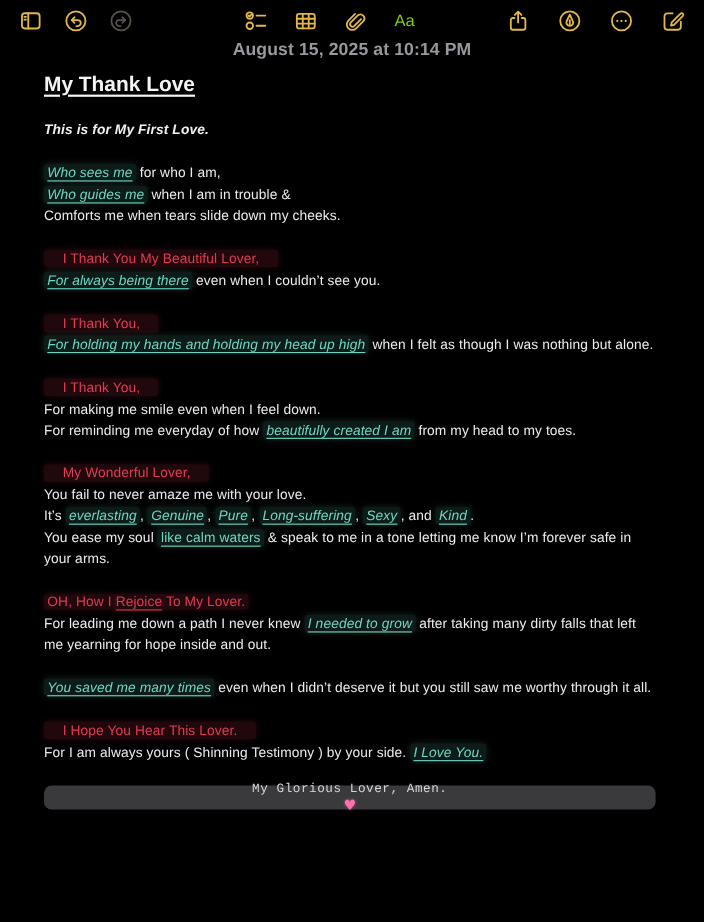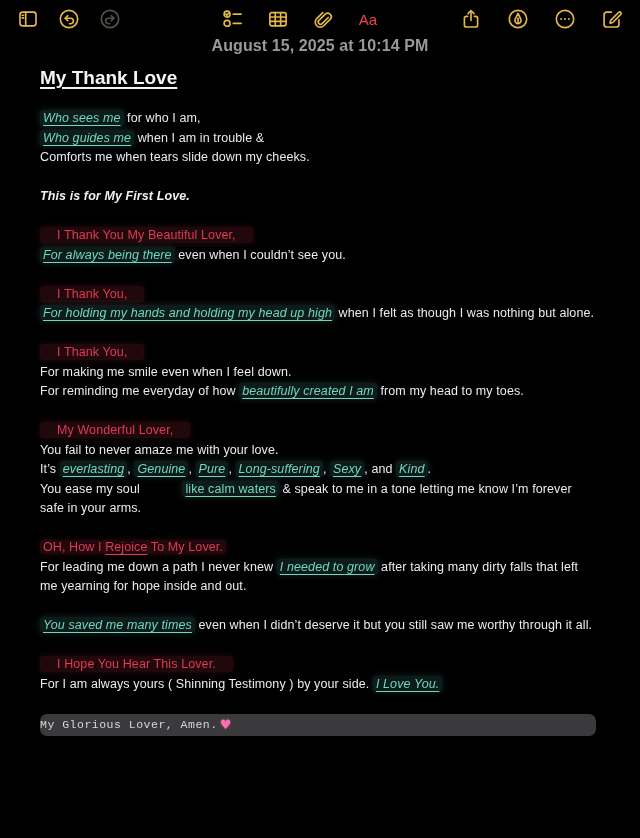--- a/index.html
+++ b/index.html
@@ -24,21 +24,21 @@
   .spacer2{flex:1;}
   .tb-btn{
     background:none;border:none;padding:0;margin:0;cursor:pointer;
     color:var(--accent,#e3b848);
     display:flex;align-items:center;justify-content:center;
     width:24px;height:24px;
   }
   .tb-btn svg{display:block;}
   .tb-btn.disabled{color:var(--disabled,#57524a);}
   .aa-label{
-    font-size:15px;font-weight:400;color:#ef4444;letter-spacing:0;
+    font-size:15px;font-weight:400;color:#84cc16;letter-spacing:0;
     font-family:"Liberation Sans",sans-serif;
   }
   
   .date-line{
     text-align:center;
     font-size:16px;
     color:var(--date,#98989e);
     margin-top:5px;
     letter-spacing:.1px;
     font-weight:bold;
@@ -68,42 +68,43 @@
     font-style:italic;
     background:var(--link-bg,rgba(111,214,194,0.13));
     text-decoration:underline;
     text-decoration-thickness:1px;
     text-underline-offset:2.5px;
     border-radius:3px;
     padding:1px 3px;
     box-shadow:0 0 7px rgba(111,214,194,0.18);
     cursor:pointer;
   }
-  .seg-upright{font-style:normal;margin-left:39px;}
+  .seg-upright{font-style:normal;}
   .seg-red{
     color:var(--red,#e23a55);
     background:var(--red-bg,rgba(226,58,85,0.14));
     box-shadow:0 0 7px rgba(226,58,85,0.16);
   }
   .line .seg-red:first-child{border-radius:3px 0 0 3px;padding-left:3px;}
   .line .seg-red:last-child{border-radius:0 3px 3px 0;padding-right:3px;}
   .line .seg-red:only-child{border-radius:3px;padding:1px 17px;}
   .seg-red-u{
     text-decoration:underline;
     text-decoration-thickness:1px;
     text-underline-offset:2.5px;
   }
   
   .footer-box{
     margin:19.5px 0 0 0;
     height:22px;
     background:var(--footer-bg,#3a3a3c);
     border-radius:7px;
-    display:flex;align-items:center;justify-content:flex-start;
+    display:flex;align-items:center;justify-content:center;
     gap:2px;
+    flex-direction:column;
   }
   .footer-text{
     font-family:"Liberation Mono","DejaVu Sans Mono",monospace;
     font-size:11.5px;
     color:var(--footer-text,#d6d6da);
     letter-spacing:.5px;
   }
   .heart{
     font-size:13px;
     color:var(--heart,#ff6fae);
@@ -203,26 +204,26 @@
         </button>
       </div>
   </div>
 
   <div class="date-line">August 15, 2025 at 10:14 PM</div>
 
   <div class="note-body">
     <div class="note-title">My Thank Love</div>
     <div id="blocks-root">
         <div class="block">
+          <div class="line"><span class="seg-intro">This is for My First Love.</span></div>
+        </div>
+        <div class="block">
           <div class="line"><span class="seg-link">Who sees me</span><span class="seg-plain"> for who I am,</span></div>
           <div class="line"><span class="seg-link">Who guides me</span><span class="seg-plain"> when I am in trouble &amp;</span></div>
           <div class="line"><span class="seg-plain">Comforts me when tears slide down my cheeks.</span></div>
-        </div>
-        <div class="block">
-          <div class="line"><span class="seg-intro">This is for My First Love.</span></div>
         </div>
         <div class="block">
           <div class="line"><span class="seg-red">I Thank You My Beautiful Lover,</span></div>
           <div class="line"><span class="seg-link">For always being there</span><span class="seg-plain"> even when I couldn’t see you.</span></div>
         </div>
         <div class="block">
           <div class="line"><span class="seg-red">I Thank You,</span></div>
           <div class="line"><span class="seg-link">For holding my hands and holding my head up high</span><span class="seg-plain"> when I felt as though I was nothing but alone.</span></div>
         </div>
         <div class="block">

